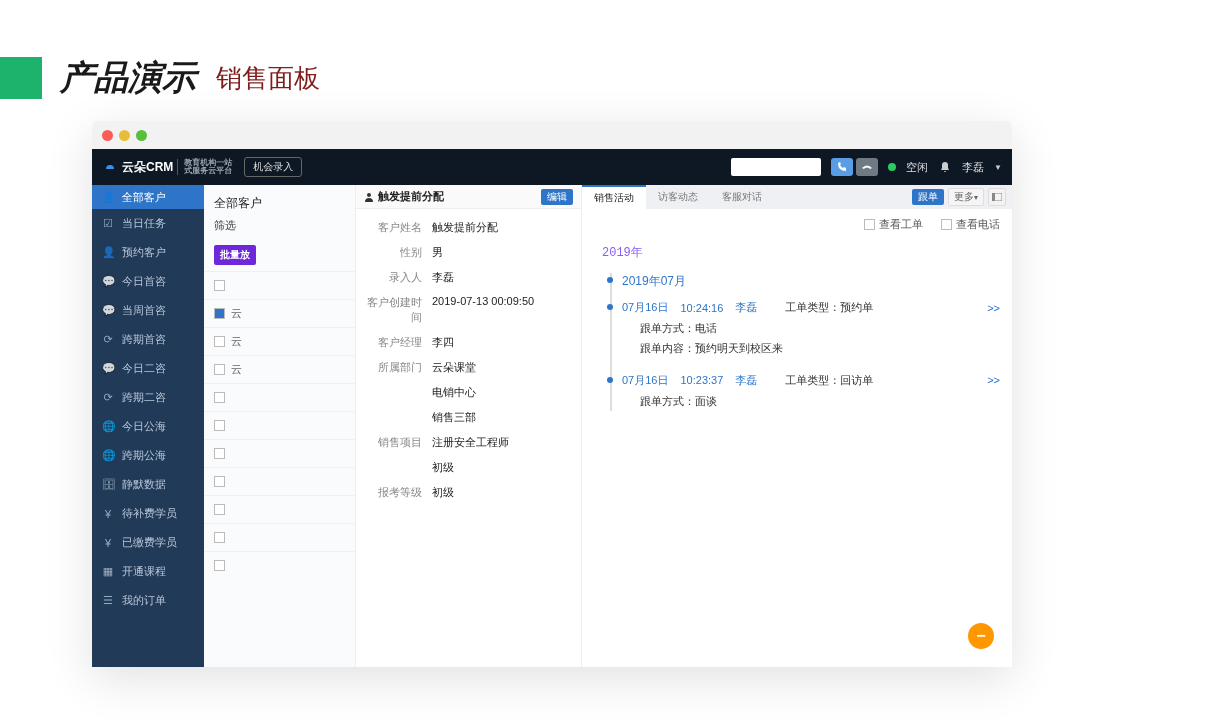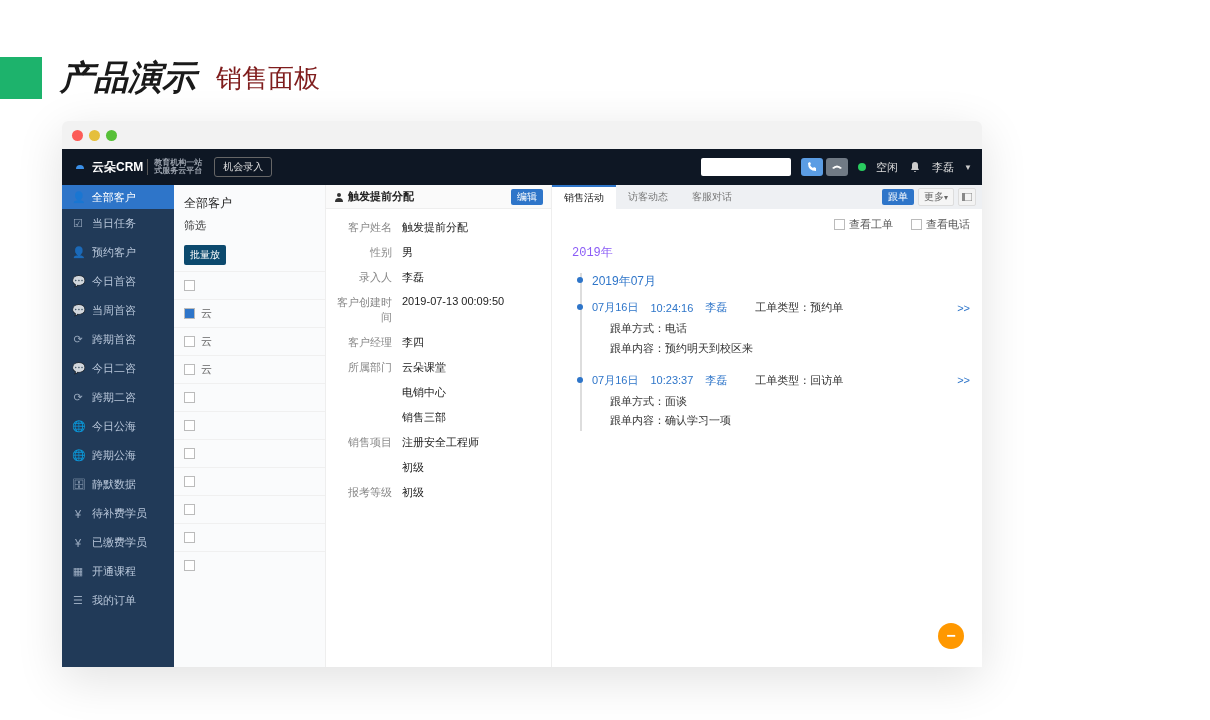--- a/index.html
+++ b/index.html
@@ -13,21 +13,21 @@
     }
     
     .page-header { display: flex; align-items: center; padding: 55px 0 20px 0; }
     .green-block { width: 42px; height: 42px; background: #1db36c; margin-right: 18px; }
     .page-title-main { font-size: 34px; font-weight: 700; color: #1a1a1a; font-style: italic; margin-right: 20px; }
     .page-title-sub { font-size: 26px; color: #7f1d1d; }
 
     
     .app-window {
       width: 920px;
-      margin-left: 62px;
+      margin-left: 92px;
       border-radius: 6px 6px 0 0;
       box-shadow: 0 12px 48px rgba(0,0,0,0.12);
       overflow: hidden;
       position: relative;
     }
     .window-chrome { height: 28px; background: #f2f2f2; display: flex; align-items: center; padding-left: 10px; gap: 6px; }
     .dot { width: 11px; height: 11px; border-radius: 50%; }
     .dot.red { background: #fc5b57; }
     .dot.yellow { background: #e5bf3c; }
     .dot.green { background: #57c038; }
@@ -63,21 +63,21 @@
     
     .main { display: flex; height: 482px; background: #fff; }
     .sidebar { width: 112px; background: #213a58; color: #b8c6d9; font-size: 11px; }
     .side-head { background: #2e75c9; color: #fff; height: 24px; display: flex; align-items: center; padding: 0 10px; gap: 6px; font-size: 11px; }
     .side-item { height: 29px; display: flex; align-items: center; padding: 0 10px; gap: 8px; cursor: pointer; }
     .side-icon { width: 12px; text-align: center; opacity: 0.8; }
 
     .middle { width: 152px; background: #fafbfc; border-right: 1px solid #eee; position: relative; font-size: 11px; color: #555; }
     .mid-title { padding: 10px 10px 6px 10px; font-size: 12px; color: #222; }
     .mid-filter { padding: 0 10px 8px 10px; color: #333; }
-    .bulk-btn { background: #0c4a6e; color: #fff; font-size: 10px; padding: 3px 6px; border-radius: 2px; margin: 4px 0 6px 10px; display: inline-block; }
+    .bulk-btn { background: #6d28d9; color: #fff; font-size: 10px; padding: 3px 6px; border-radius: 2px; margin: 4px 0 6px 10px; display: inline-block; font-weight: bold; }
     .mid-row { height: 28px; display: flex; align-items: center; padding: 0 10px; gap: 6px; border-top: 1px solid #f0f0f0; }
     .chk { width: 11px; height: 11px; border: 1px solid #bbb; background: #fff; }
     .chk.on { background: #2e75c9; }
     .mid-cell { color: #666; overflow: hidden; white-space: nowrap; }
 
     .detail { width: 226px; background: #fff; font-size: 11px; color: #333; border-right: 1px solid #eee; }
     .detail-head { height: 24px; display: flex; align-items: center; justify-content: space-between; padding: 0 8px; border-bottom: 1px solid #eee; background: #fafafa; }
     .detail-head-left { display: flex; align-items: center; gap: 4px; font-size: 11px; color: #222; font-weight: 600; }
     .edit-btn { background: #2e75c9; color: #fff; font-size: 10px; padding: 1px 6px; border-radius: 2px; }
     .detail-body { padding: 6px 0; }
@@ -400,21 +400,20 @@
             <div class="activity">
     <div class="act-line1">
       <span>07月16日</span>
       <span>10:23:37</span>
       <span>李磊</span>
       <span class="act-type">工单类型：回访单</span>
       <span class="act-expand">&gt;&gt;</span>
     </div>
     <div class="act-detail">
       <div><span class="act-key">跟单方式：</span>面谈</div>
-      <div><span class="act-key">跟单内容：</span>确认学习一项</div>
     </div>
             </div>
           </div>
       </div>
     </div>
   </div>
 
   <div class="fab">−</div>
 </div>
 

